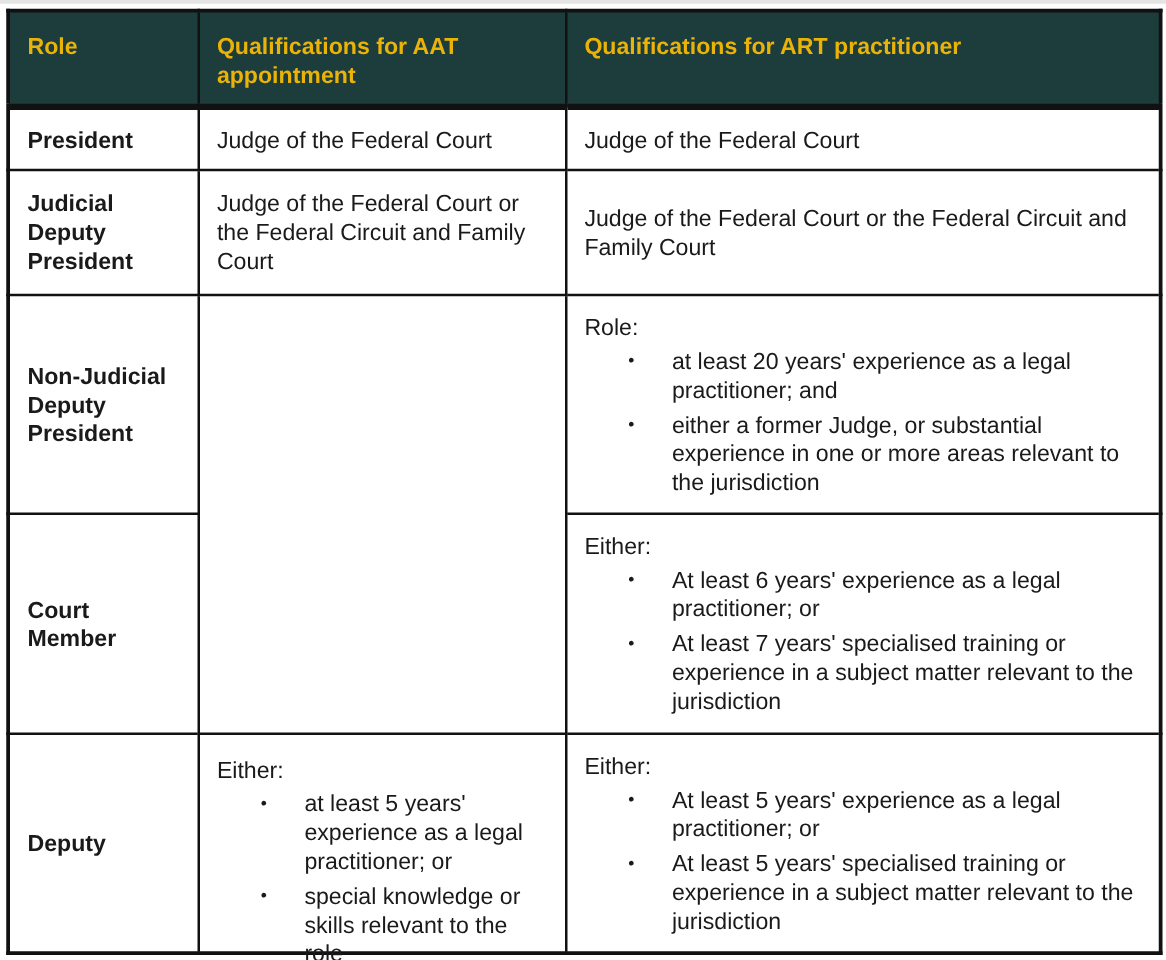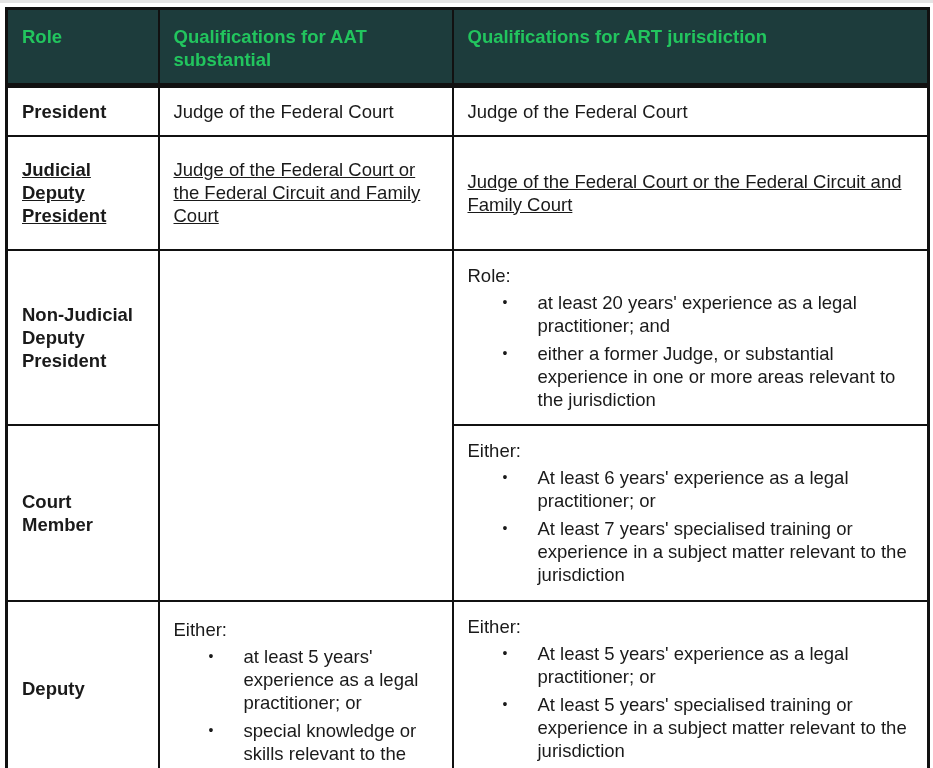--- a/index.html
+++ b/index.html
@@ -21,29 +21,29 @@
     border: 2.5px solid #111;
     vertical-align: middle;
     text-align: left;
     padding: 0 14px;
     font-size: 18.5px;
     line-height: 23px;
   }
   table.qual thead tr { height: 77px; }
   table.qual th {
     background: var(--hdr, #1d3c3c);
-    color: #22c55e;
+    color: #eab308;
     font-weight: bold;
     vertical-align: top;
     padding-top: 15px;
     border-bottom: 5px solid #111;
   }
   table.qual td.role { font-weight: bold; }
   tr.r1 { height: 50px; }
-  tr.r2 { height: 114px; text-decoration: underline; }
+  tr.r2 { height: 100px; }
   tr.r3 { height: 175px; }
   tr.r4 { height: 176px; }
   tr.r5 { height: 176px; }
   .intro { margin: 0 0 4px 0; }
   ul.blist { list-style: none; margin: 0; padding: 0; }
   ul.blist li { position: relative; padding-left: 70px; margin-bottom: 5px; }
   ul.blist li:last-child { margin-bottom: 0; }
   ul.blist li .dot {
     position: absolute; left: 35px; top: 0; font-size: 14px;
   }
@@ -57,22 +57,22 @@
 
 <table class="qual">
   <colgroup>
       <col class="c1">
       <col class="c2">
       <col class="c3">
     </colgroup>
   <thead>
     <tr>
       <th>Role</th>
-      <th>Qualifications for AAT substantial</th>
-      <th>Qualifications for ART jurisdiction</th>
+      <th>Qualifications for AAT appointment</th>
+      <th>Qualifications for ART practitioner</th>
     </tr>
   </thead>
   <tbody>
     <tr class="r1">
       <td class="role">President</td>
       <td>Judge of the Federal Court</td>
       <td>Judge of the Federal Court</td>
     </tr>
     <tr class="r2">
       <td class="role">Judicial Deputy President</td>

